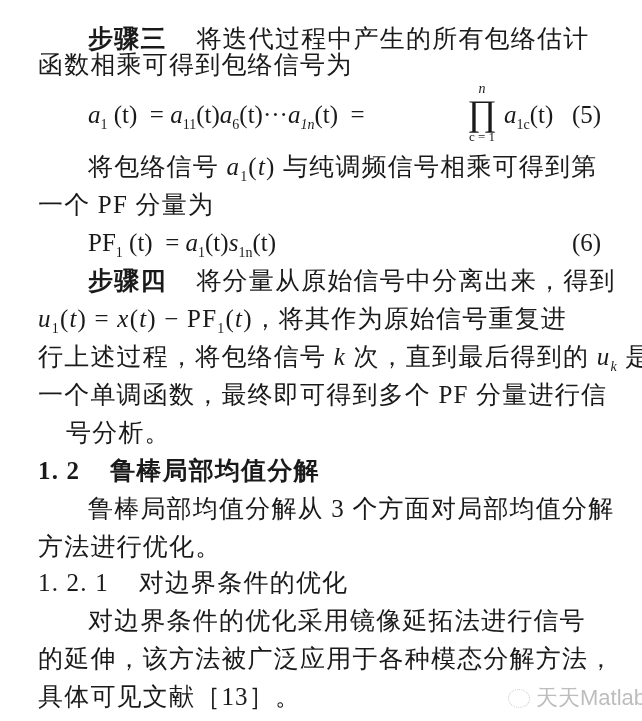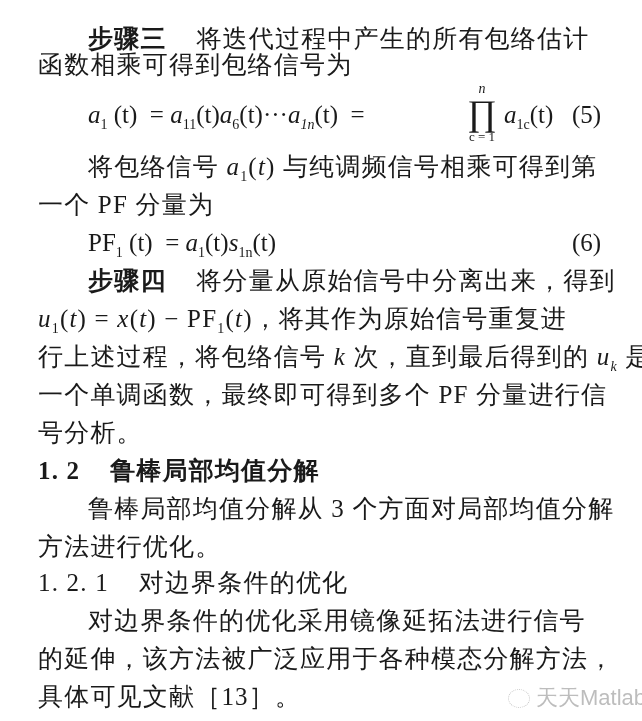--- a/index.html
+++ b/index.html
@@ -79,21 +79,21 @@
   <i>u</i><sub>1</sub>(<i>t</i>) = <i>x</i>(<i>t</i>) − PF<sub>1</sub>(<i>t</i>)<span>，将其作为原始信号重复进</span>
 </div>
 <div class="line" style="top:342px;">
   <span>行上述过程，将包络信号</span>
   <i>k</i>
   <span>次，直到最后得到的</span>
   <i>u</i><sub><i>k</i></sub>
   <span>是</span>
 </div>
 <div class="line" style="top:380px;">一个单调函数，最终即可得到多个 PF 分量进行信</div>
-<div class="line" style="top:418px;">号分析。</div>
+<div class="line" style="top:418px;margin-left:28px;">号分析。</div>
 
 <div class="line" style="top:456px;">
   <span class="bold">1. 2</span>&nbsp;&nbsp;&nbsp;
   <span class="sans">鲁棒局部均值分解</span>
 </div>
 <div class="line indent" style="top:494px;">鲁棒局部均值分解从 3 个方面对局部均值分解</div>
 <div class="line" style="top:532px;">方法进行优化。</div>
 
 <div class="line" style="top:568px;text-align:center;">
   <span>1. 2. 1</span>&nbsp;&nbsp;&nbsp;

